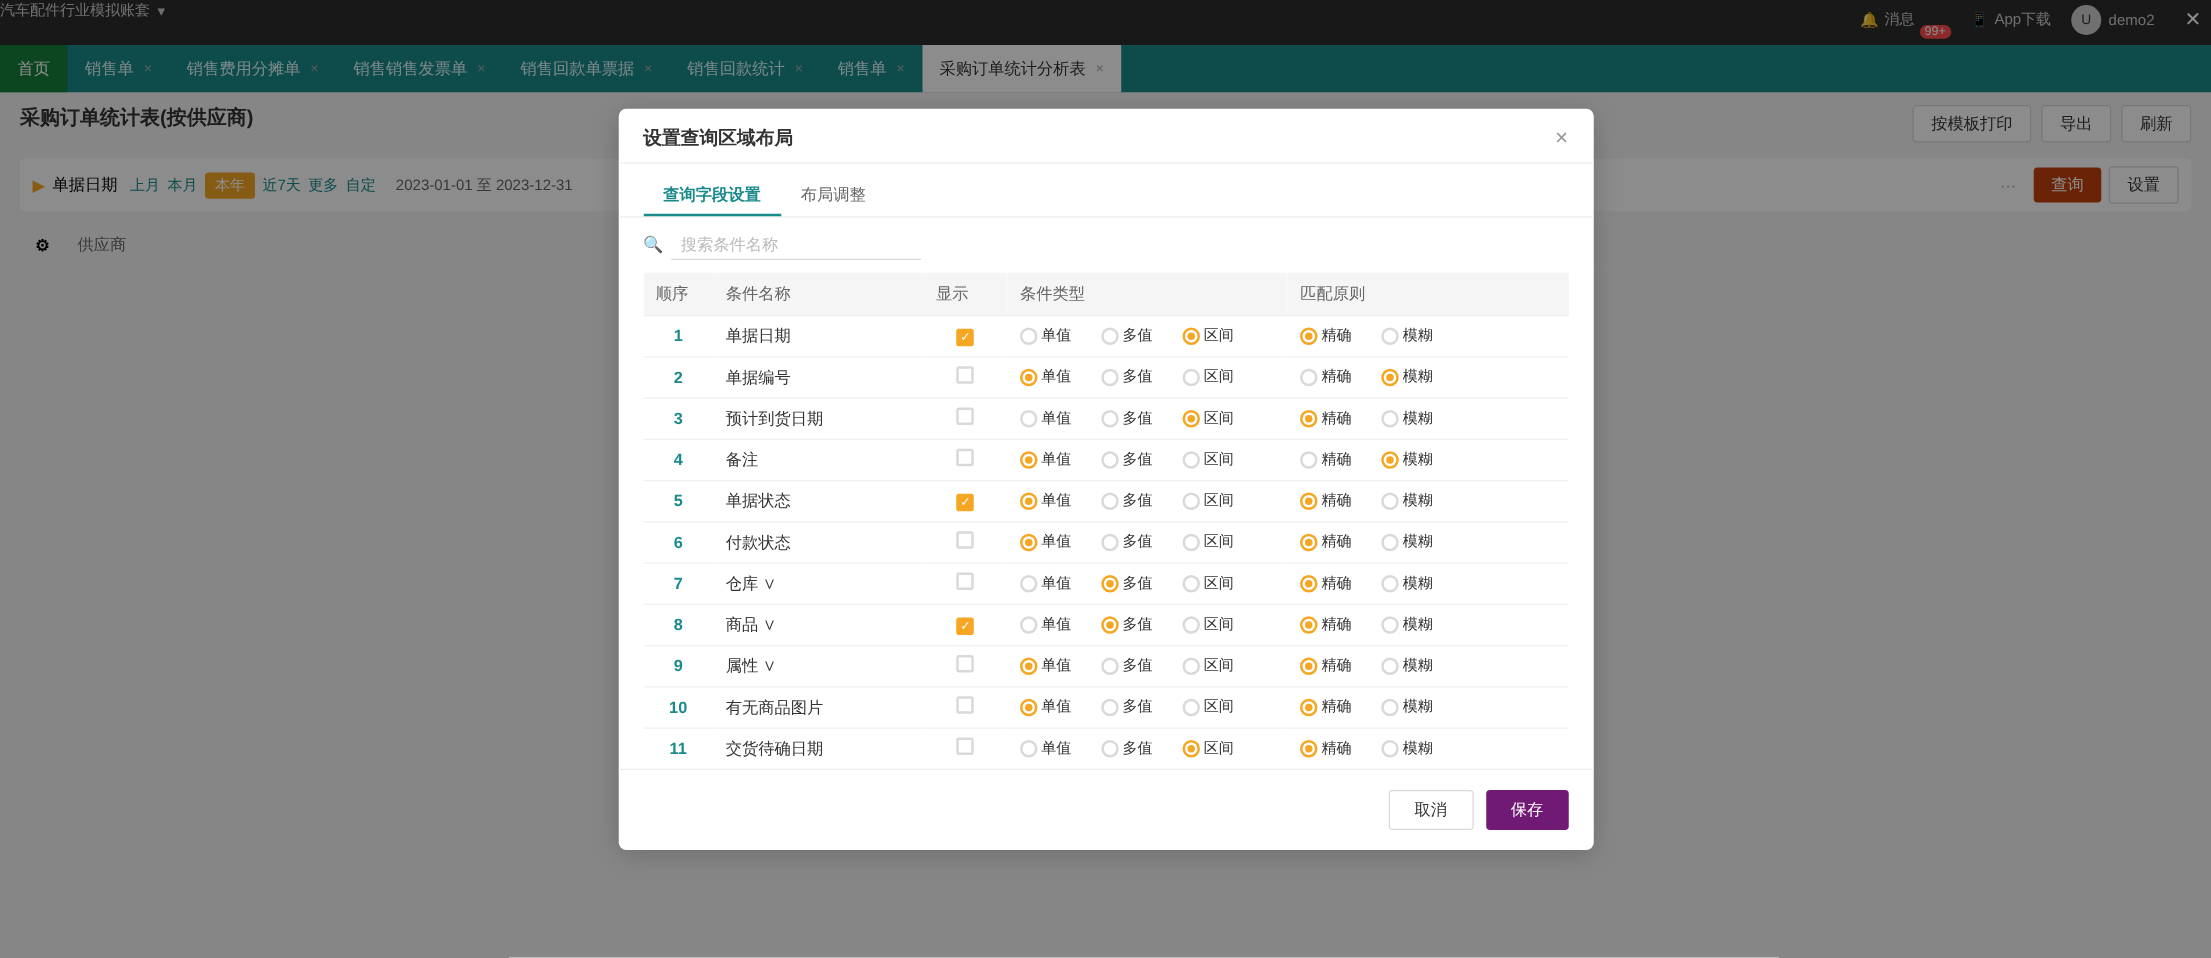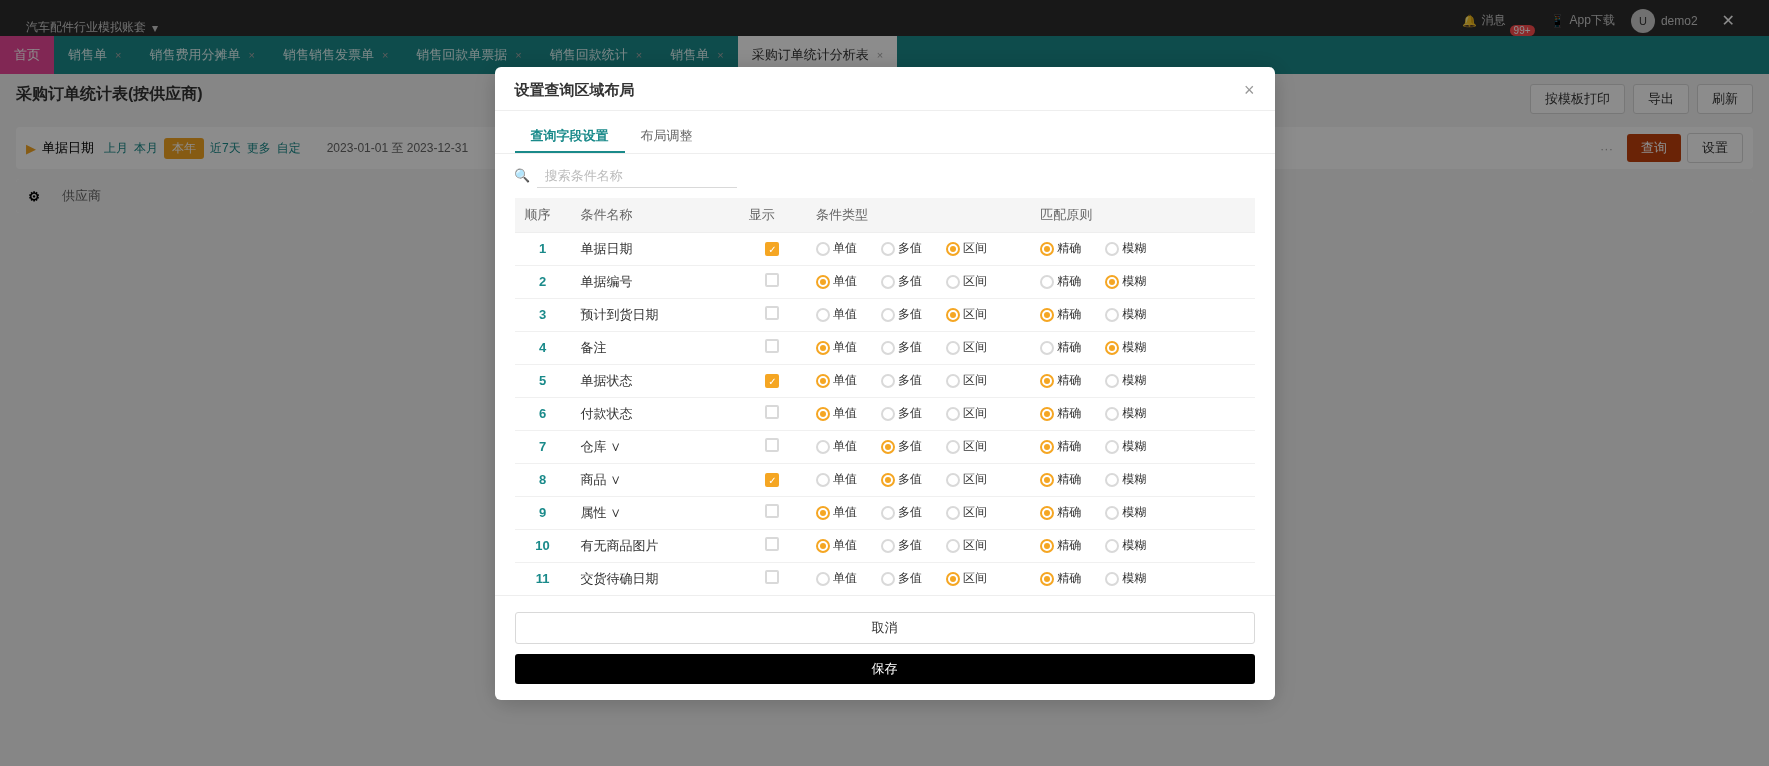--- a/index.html
+++ b/index.html
@@ -3,23 +3,23 @@
   <meta charset="utf-8">
   <style>
     * { box-sizing: border-box; margin: 0; padding: 0; }
     body { font-family: 'Microsoft YaHei', Arial, sans-serif; font-size: 13px; background: #f0f0f0; }
 
     
     .top-bar {
       background: #2d2d2d;
       height: 36px;
       display: flex;
-      align-items: flex-end;
+      align-items: flex-start;
       justify-content: space-between;
-      padding: 0 26px;
+      padding: 0 0;
       color: #ccc;
     }
     .top-bar-left { font-size: 12px; color: #ccc; display: flex; align-items: center; gap: 6px; }
     .top-bar-right { display: flex; align-items: center; gap: 16px; font-size: 12px; }
     .notification-btn { display: flex; align-items: center; gap: 4px; cursor: pointer; position: relative; }
     .badge { background: #ff4d4f; color: #fff; border-radius: 8px; padding: 0 4px; font-size: 10px; margin-top: 20px; }
     .app-download { display: flex; align-items: center; gap: 4px; cursor: pointer; }
     .user-info { display: flex; align-items: center; gap: 6px; cursor: pointer; }
     .user-avatar { width: 24px; height: 24px; border-radius: 50%; background: #ccc; display: flex; align-items: center; justify-content: center; font-size: 11px; color: #333; }
 
@@ -41,21 +41,21 @@
       font-size: 13px;
       cursor: pointer;
       white-space: nowrap;
       gap: 4px;
     }
     .tab-item.active {
       background: #fff;
       color: #333;
     }
     .tab-close { font-size: 11px; color: #aaa; margin-left: 4px; cursor: pointer; }
-    .tab-home { background: #ec4899; color: #fff; }
+    .tab-home { background: #15803d; color: #fff; }
 
     
     .page-content {
       background: #f5f5f5;
       min-height: calc(766px - 36px - 38px);
       padding: 10px 16px;
       position: relative;
     }
 
     .page-title {
@@ -274,36 +274,35 @@
       color: #fff;
       font-size: 10px;
     }
 
     .modal-footer {
       padding: 16px 20px;
       display: flex;
       justify-content: flex-end;
       gap: 10px;
       border-top: 1px solid #eee;
-      flex-direction: column;
     }
 
     .btn-cancel {
       padding: 6px 20px;
       border: 1px solid #d9d9d9;
       background: #fff;
       color: #333;
       border-radius: 3px;
       cursor: pointer;
       font-size: 13px;
     }
 
     .btn-save {
       padding: 6px 20px;
-      background: #000000;
+      background: #701a75;
       color: #fff;
       border: none;
       border-radius: 3px;
       cursor: pointer;
       font-size: 13px;
     }
 
     .top-right-actions {
       position: absolute;
       top: 10px;
@@ -391,21 +390,21 @@
 
   <div class="filter-bar">
     <span style="cursor:pointer;color:#f5a623;">▶</span>
     <span style="margin-right:4px;">单据日期</span>
     <span class="filter-link">上月</span>
     <span class="filter-link">本月</span>
     <span class="date-chip">本年</span>
     <span class="filter-link">近7天</span>
     <span class="filter-link">更多</span>
     <span class="filter-link">自定</span>
-    <span style="color:#666;margin-left:20px;font-size:12px;">2023-01-01 至 2023-12-31</span>
+    <span style="color:#666;margin-left:10px;font-size:12px;">2023-01-01 至 2023-12-31</span>
     <span style="flex:1"></span>
     <span style="color:#aaa;cursor:pointer;">···</span>
     <button class="btn-orange" style="margin-left:8px;">查询</button>
     <button class="btn-white">设置</button>
   </div>
 
   <div class="table-container">
     <table style="width:100%;border-collapse:collapse;">
       <thead>
         <tr style="background:#f5f5f5;">

